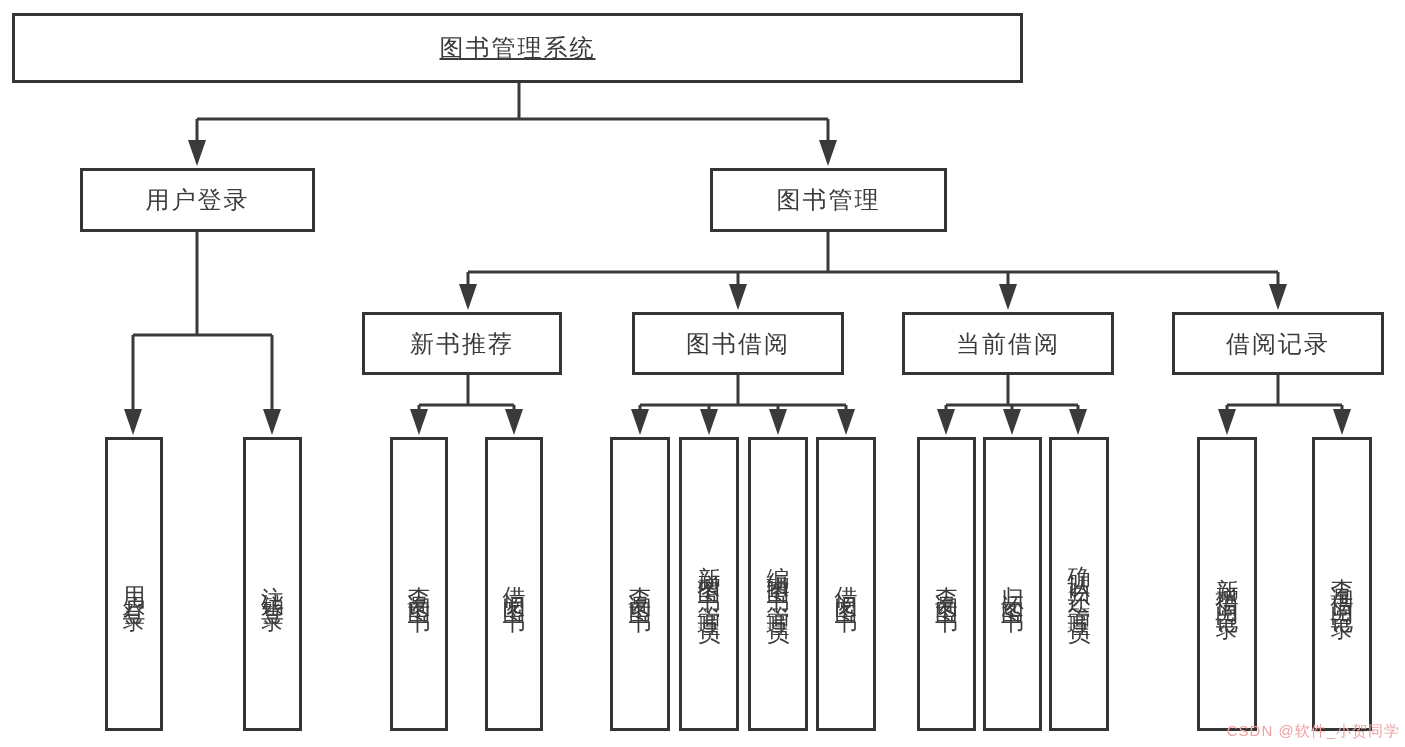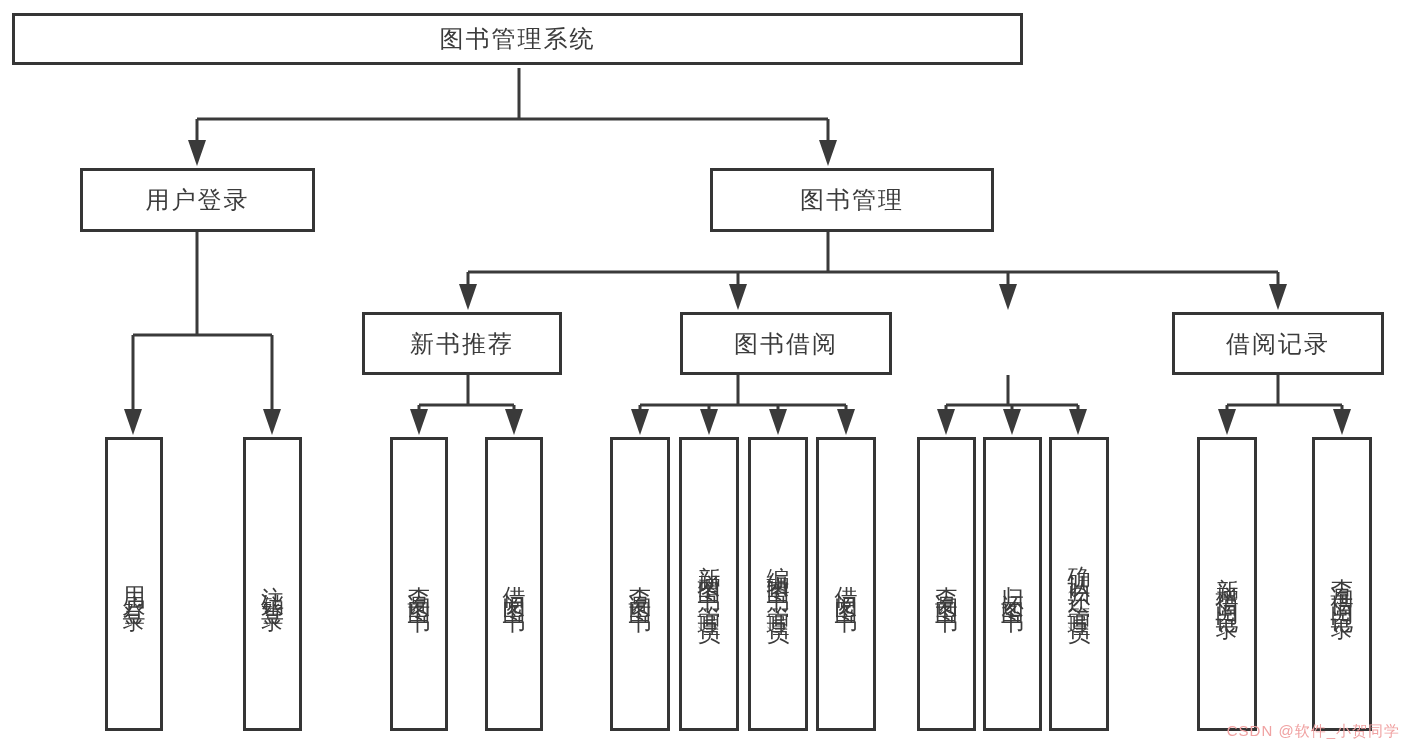--- a/index.html
+++ b/index.html
@@ -93,36 +93,39 @@
       <polygon points="769,409 787,409 778,435"></polygon>
       <polygon points="837,409 855,409 846,435"></polygon>
       <polygon points="937,409 955,409 946,435"></polygon>
       <polygon points="1003,409 1021,409 1012,435"></polygon>
       <polygon points="1069,409 1087,409 1078,435"></polygon>
       <polygon points="1218,409 1236,409 1227,435"></polygon>
       <polygon points="1333,409 1351,409 1342,435"></polygon>
     </g>
   </svg>
 
-  <div class="box" style="left:12px; top:13px; width:1011px; height:52px;">
+  <div class="box" style="left:12px; top:13px; width:1011px; height:70px;text-decoration:underline;">
     <span class="hlabel">图书管理系统</span>
   </div>
 
   <div class="box" style="left:80px; top:168px; width:235px; height:64px;">
     <span class="hlabel">用户登录</span>
   </div>
-  <div class="box" style="left:710px; top:168px; width:284px; height:64px;align-items:center;">
+  <div class="box" style="left:710px; top:168px; width:237px; height:64px;align-items:center;">
     <span class="hlabel">图书管理</span>
   </div>
 
   <div class="box" style="left:362px; top:312px; width:200px; height:63px;">
     <span class="hlabel">新书推荐</span>
   </div>
-  <div class="box" style="left:632px; top:312px; width:212px; height:63px;margin-left:48px;">
+  <div class="box" style="left:632px; top:312px; width:212px; height:63px;">
     <span class="hlabel">图书借阅</span>
+  </div>
+  <div class="box" style="left:902px; top:312px; width:212px; height:63px;">
+    <span class="hlabel">当前借阅</span>
   </div>
   <div class="box" style="left:1172px; top:312px; width:212px; height:63px;">
     <span class="hlabel">借阅记录</span>
   </div>
 
   <div class="box leaf" style="left:105px; top:437px; width:58px; height:294px;">
     <span class="vlabel">用户登录</span>
   </div>
   <div class="box leaf" style="left:243px; top:437px; width:59px; height:294px;">
     <span class="vlabel">注销登录</span>

